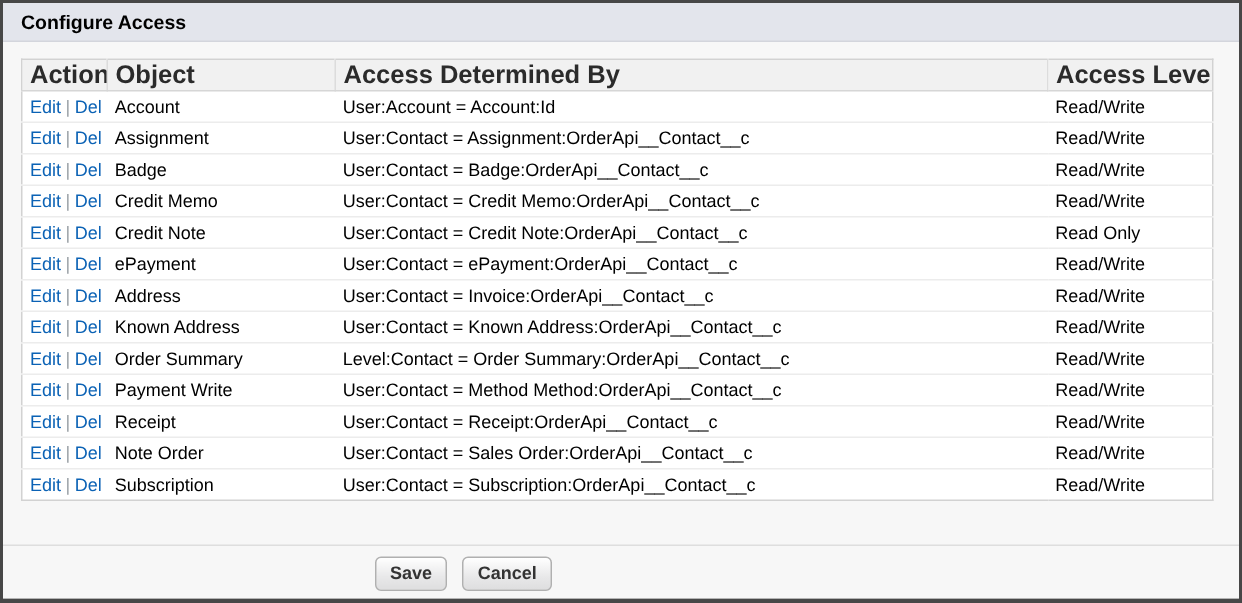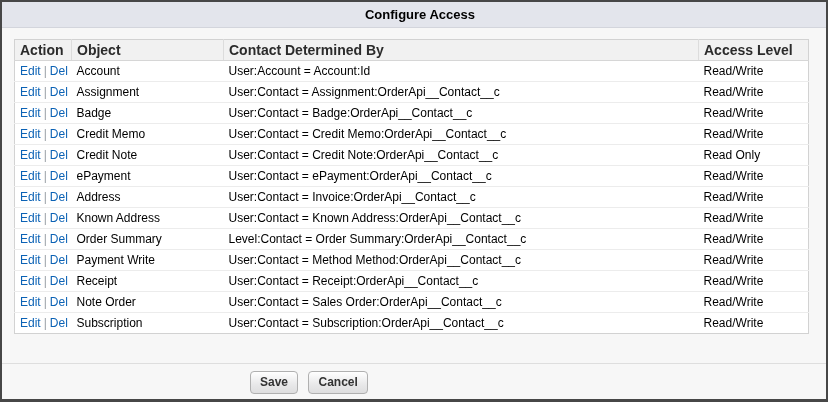--- a/index.html
+++ b/index.html
@@ -17,38 +17,37 @@
   }
   .titlebar {
     height: 26px;
     line-height: 26px;
     background: #e3e5ec;
     border-bottom: 1px solid #d3d5dc;
     padding-left: 12px;
     font-size: 13px;
     font-weight: bold;
     color: #000;
-    text-align: center;
   }
   .content { position: relative; }
   table.access-table {
     margin: 11px 0 0 12px;
     width: 794px;
     border-collapse: collapse;
     table-layout: fixed;
     background: #ffffff;
     border: 1px solid #d2d2d2;
   }
   table.access-table col.c-action { width: 57px; }
   table.access-table col.c-object { width: 152px; }
   table.access-table col.c-adb    { width: 475px; }
   table.access-table col.c-level  { width: 110px; }
   table.access-table th {
     background: #f1f1f1;
-    font-size: 14px;
+    font-size: 17px;
     font-weight: bold;
     color: #2b2b2b;
     text-align: left;
     height: 21px;
     padding: 0 0 0 5px;
     border-right: 1px solid #dcdcdc;
     border-bottom: 1px solid #d6d6d6;
     white-space: nowrap;
     overflow: hidden;
   }
@@ -102,21 +101,21 @@
       <colgroup>
         <col class="c-action">
           <col class="c-object">
           <col class="c-adb">
           <col class="c-level">
       </colgroup>
       <thead>
         <tr>
           <th>Action</th>
           <th>Object</th>
-          <th>Contact Determined By</th>
+          <th>Access Determined By</th>
           <th>Access Level</th>
         </tr>
       </thead>
       <tbody id="table-body">
           <tr>
             <td class="action"><a href="#">Edit</a><span class="sep">|</span><a href="#">Del</a></td>
             <td>Account</td>
             <td>User:Account = Account:Id</td>
             <td>Read/Write</td>
           </tr>

